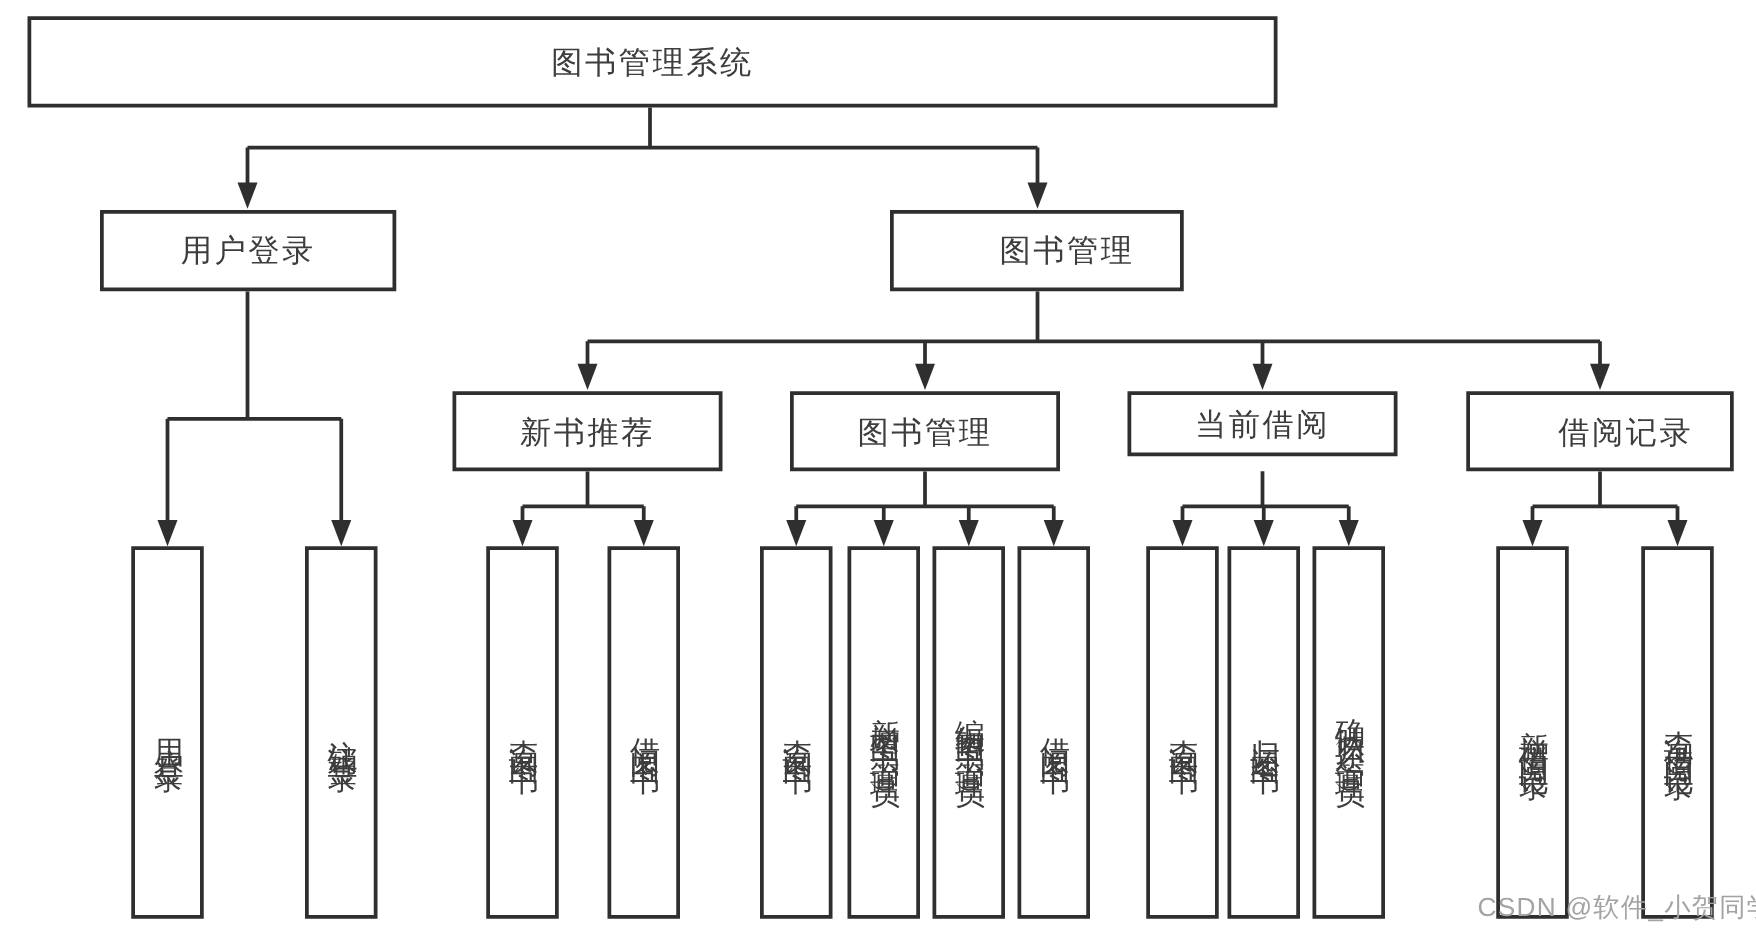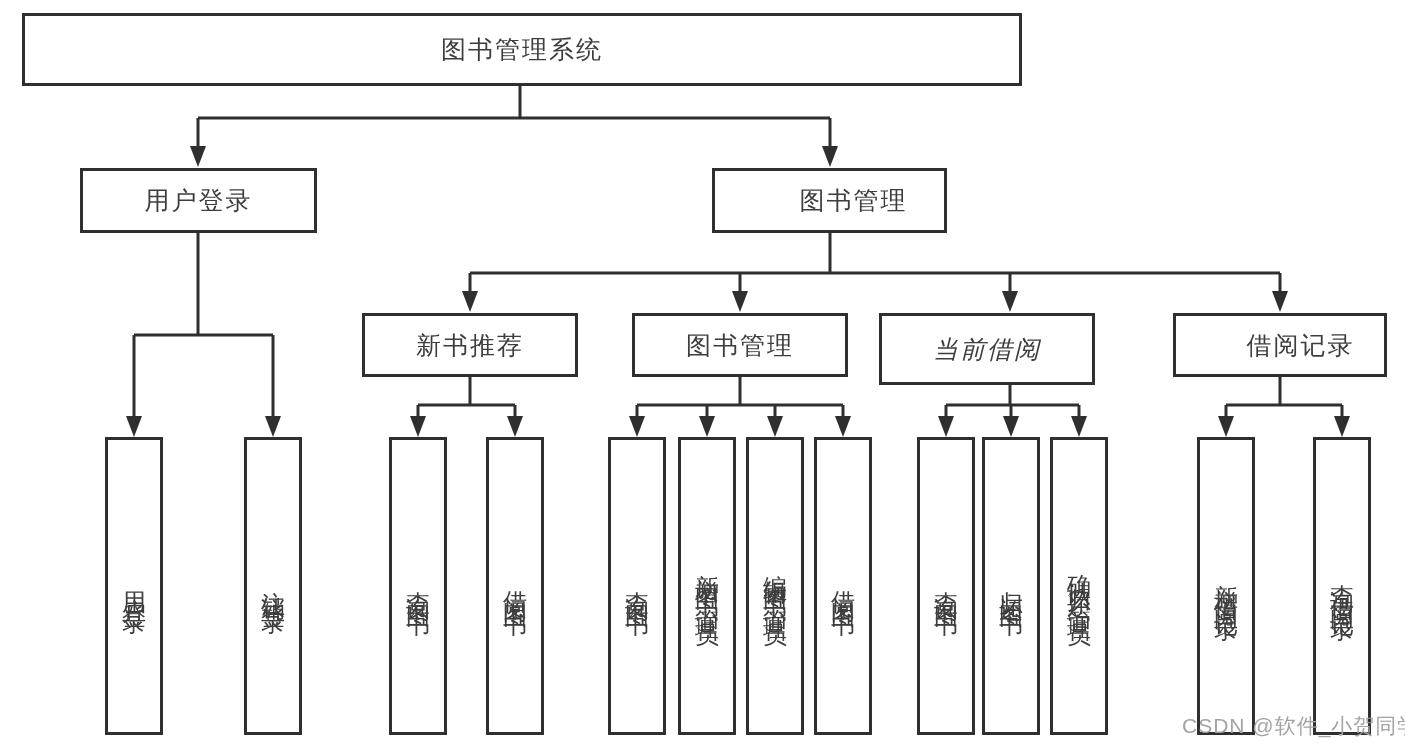--- a/index.html
+++ b/index.html
@@ -83,21 +83,21 @@
     <polygon points="1334,416 1350,416 1342,437"></polygon>
   </svg>
 
   <div class="node hbox" style="left:22px;top:13px;width:1000px;height:73px;">图书管理系统</div>
 
   <div class="node hbox" style="left:80px;top:168px;width:237px;height:65px;">用户登录</div>
   <div class="node hbox" style="left:712px;top:168px;width:235px;height:65px;padding-left:48px;">图书管理</div>
 
   <div class="node hbox" style="left:362px;top:313px;width:216px;height:64px;">新书推荐</div>
   <div class="node hbox" style="left:632px;top:313px;width:216px;height:64px;">图书管理</div>
-  <div class="node hbox" style="left:879px;top:313px;width:216px;height:72px;font-style:italic;">当前借阅</div>
+  <div class="node hbox" style="left:902px;top:313px;width:216px;height:52px;">当前借阅</div>
   <div class="node hbox" style="left:1173px;top:313px;width:214px;height:64px;padding-left:41px;">借阅记录</div>
 
   <div class="node vbox" style="left:105px;top:437px;width:58px;height:298px;">
     <span>用户登录</span>
   </div>
   <div class="node vbox" style="left:244px;top:437px;width:58px;height:298px;">
     <span>注销登录</span>
   </div>
 
   <div class="node vbox" style="left:389px;top:437px;width:58px;height:298px;">

